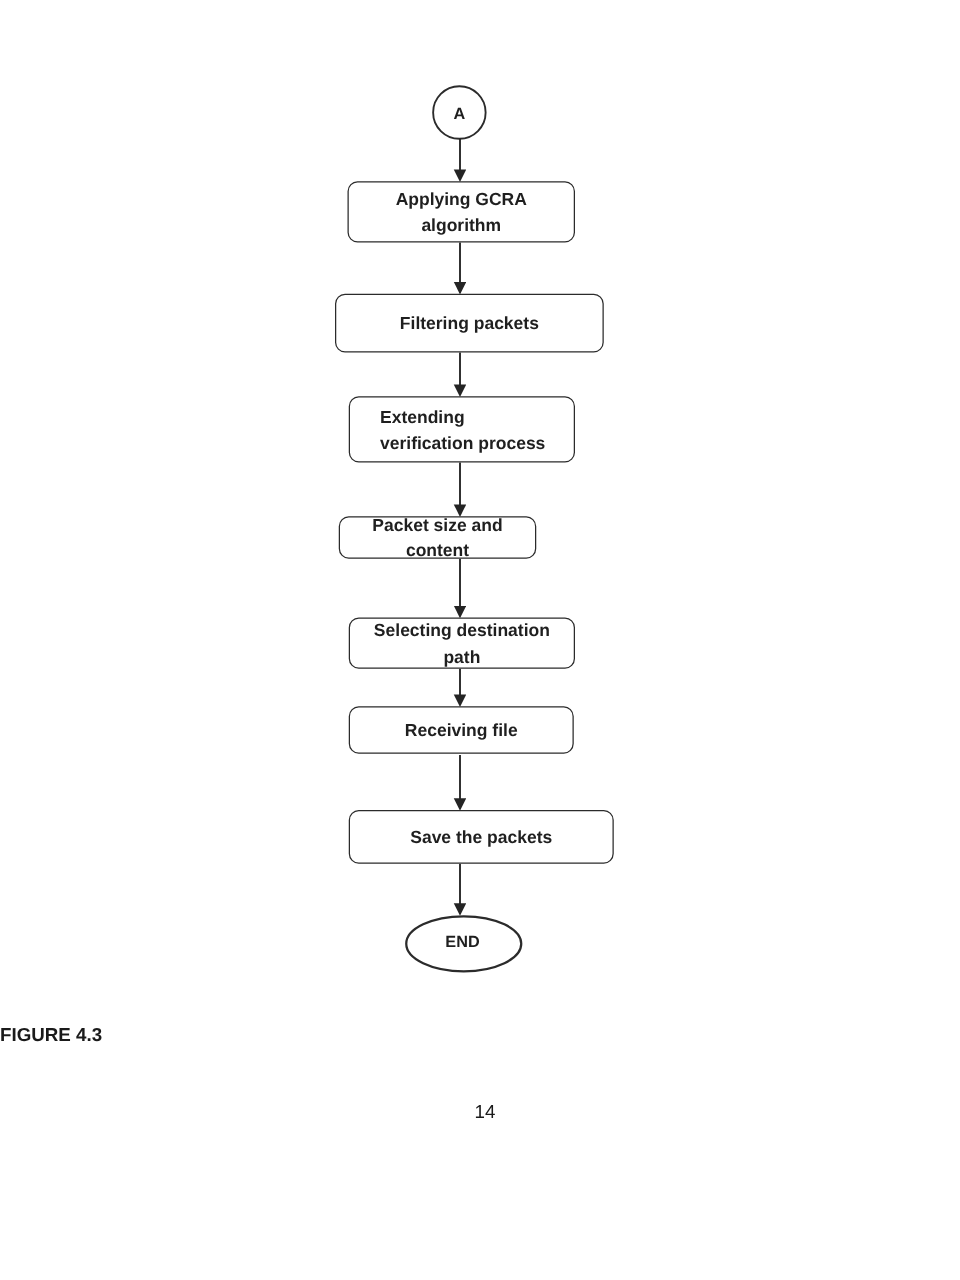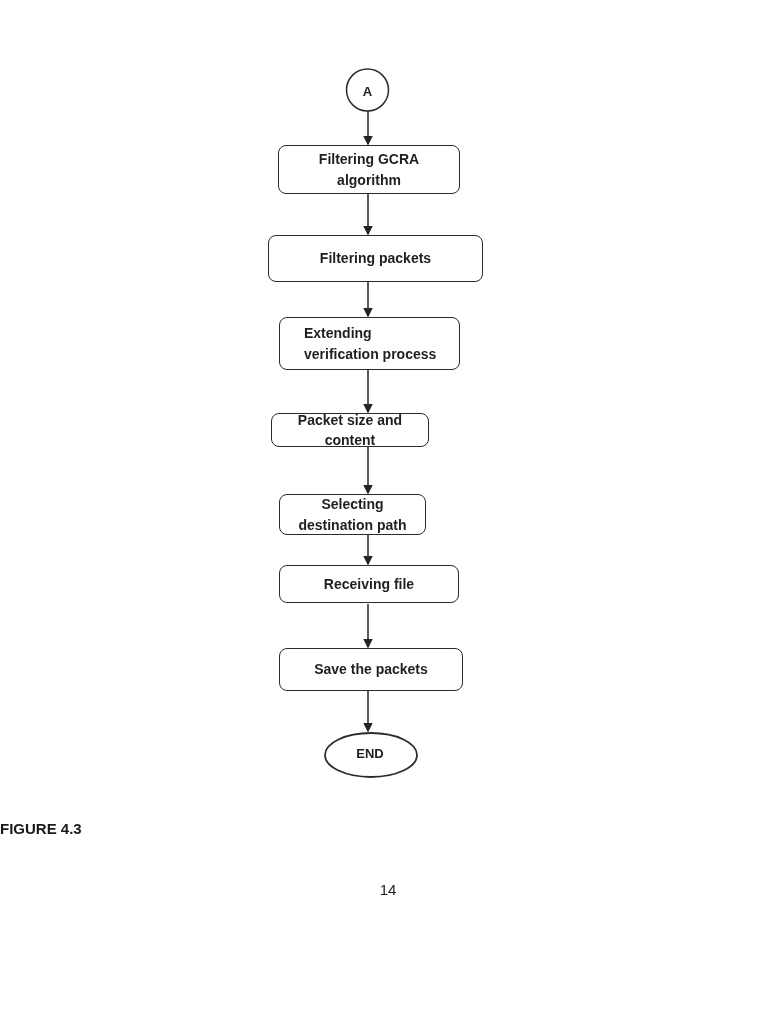--- a/index.html
+++ b/index.html
@@ -95,43 +95,43 @@
     <line x1="368" y1="447" x2="368" y2="493" stroke="#242424" stroke-width="1.5" marker-end="url(#arrowhead)"></line>
     <line x1="368" y1="535" x2="368" y2="564" stroke="#242424" stroke-width="1.5" marker-end="url(#arrowhead)"></line>
     <line x1="368" y1="604" x2="368" y2="647" stroke="#242424" stroke-width="1.5" marker-end="url(#arrowhead)"></line>
     <line x1="368" y1="691" x2="368" y2="731" stroke="#242424" stroke-width="1.5" marker-end="url(#arrowhead)"></line>
 
     <ellipse cx="371" cy="755" rx="46" ry="22" fill="#ffffff" stroke="#2b2b2b" stroke-width="1.8"></ellipse>
     <text class="terminator-text" x="370" y="753" text-anchor="middle" dominant-baseline="central">END</text>
   </svg>
 
   <div class="flow-box" style="left:278px; top:145px; width:182px; height:49px;">
-    <span>Filtering GCRA algorithm</span>
+    <span>Applying GCRA algorithm</span>
   </div>
 
   <div class="flow-box" style="left:268px; top:235px; width:215px; height:47px;">
     <span>Filtering packets</span>
   </div>
 
   <div class="flow-box left-align" style="left:279px; top:317px; width:181px; height:53px;">
     <span>Extending verification process</span>
   </div>
 
   <div class="flow-box" style="left:271px; top:413px; width:158px; height:34px;">
     <span>Packet size and content</span>
   </div>
 
-  <div class="flow-box" style="left:279px; top:494px; width:147px; height:41px;justify-content:flex-end;">
+  <div class="flow-box" style="left:279px; top:494px; width:181px; height:41px;justify-content:flex-end;">
     <span>Selecting destination path</span>
   </div>
 
   <div class="flow-box" style="left:279px; top:565px; width:180px; height:38px;">
     <span>Receiving file</span>
   </div>
 
-  <div class="flow-box" style="left:279px; top:648px; width:184px; height:43px;">
+  <div class="flow-box" style="left:279px; top:648px; width:212px; height:43px;">
     <span>Save the packets</span>
   </div>
 
   <div class="figure-caption">FIGURE 4.3</div>
   <div class="page-number">14</div>
 
 </div>
 
 </body></html>

